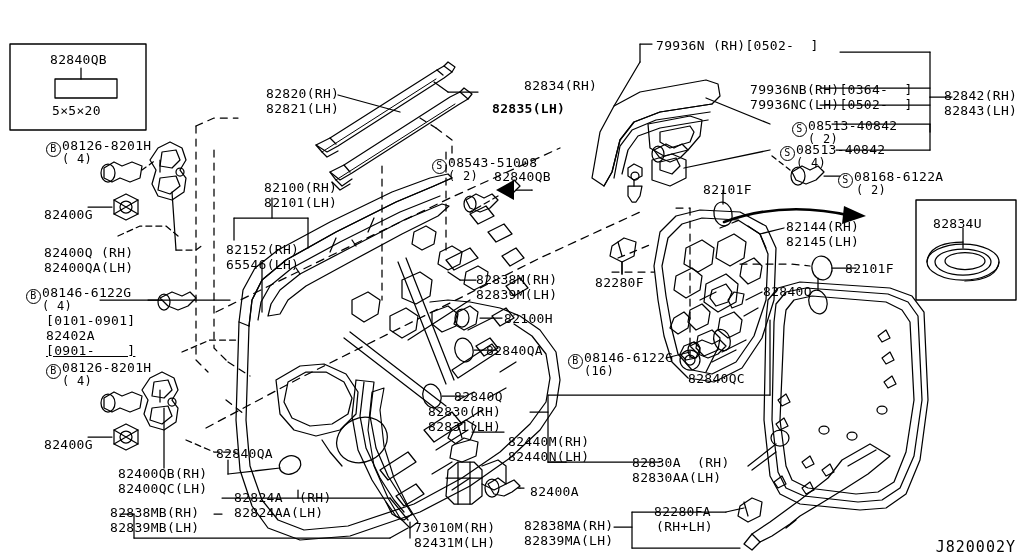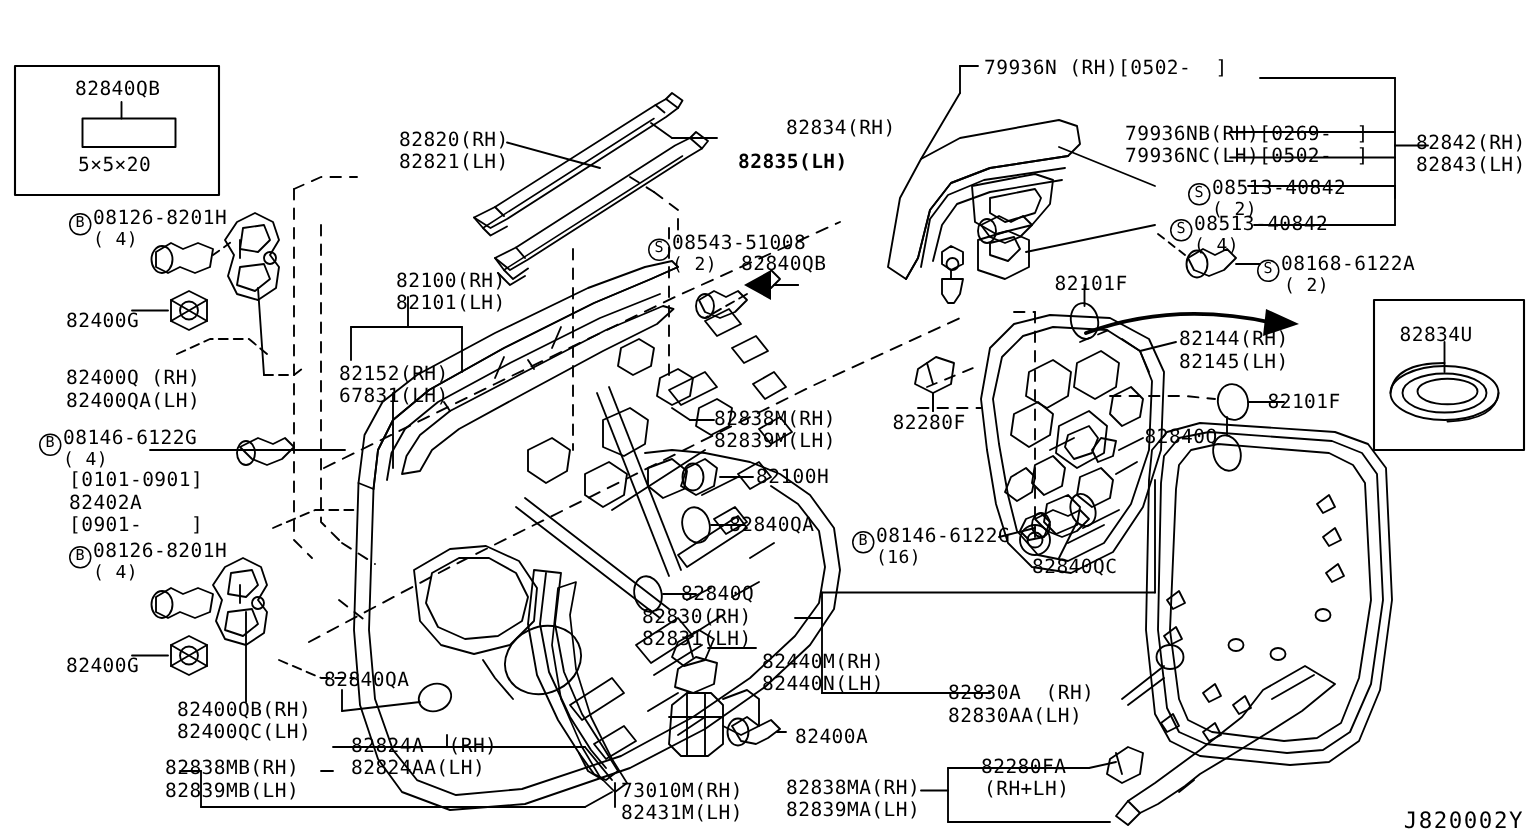--- a/index.html
+++ b/index.html
@@ -431,41 +431,41 @@
 
   <div class="lbl" style="left:44px;top:207px;">82400G</div>
 
   <div class="lbl" style="left:44px;top:245px;">82400Q (RH)</div>
   <div class="lbl" style="left:44px;top:260px;">82400QA(LH)</div>
 
   <div class="lbl" style="left:26px;top:285px;"><span class="circ">B</span><span>08146-6122G</span></div>
   <div class="lbl qty" style="left:42px;top:299px;">( 4)</div>
   <div class="lbl" style="left:46px;top:313px;">[0101-0901]</div>
   <div class="lbl" style="left:46px;top:328px;">82402A</div>
-  <div class="lbl" style="left:46px;top:343px;">[0901-    ]</div>
+  <div class="lbl" style="left:46px;top:343px;text-decoration:underline;">[0901-    ]</div>
 
   <div class="lbl" style="left:46px;top:360px;"><span class="circ">B</span><span>08126-8201H</span></div>
   <div class="lbl qty" style="left:62px;top:374px;">( 4)</div>
 
   <div class="lbl" style="left:44px;top:437px;">82400G</div>
 
   <div class="lbl" style="left:118px;top:466px;">82400QB(RH)</div>
   <div class="lbl" style="left:118px;top:481px;">82400QC(LH)</div>
 
   <div class="lbl" style="left:110px;top:505px;">82838MB(RH)</div>
   <div class="lbl" style="left:110px;top:520px;">82839MB(LH)</div>
 
   <div class="lbl" style="left:266px;top:86px;">82820(RH)</div>
   <div class="lbl" style="left:266px;top:101px;">82821(LH)</div>
 
   <div class="lbl" style="left:264px;top:180px;">82100(RH)</div>
   <div class="lbl" style="left:264px;top:195px;">82101(LH)</div>
 
   <div class="lbl" style="left:226px;top:242px;">82152(RH)</div>
-  <div class="lbl" style="left:226px;top:257px;">67831(LH)</div>
+  <div class="lbl" style="left:226px;top:257px;">65546(LH)</div>
 
   <div class="lbl" style="left:492px;top:78px;margin-left:32px;">82834(RH)</div>
   <div class="lbl" style="left:492px;top:101px;font-weight:bold;">82835(LH)</div>
 
   <div class="lbl" style="left:432px;top:155px;"><span class="circ">S</span><span>08543-51008</span></div>
   <div class="lbl qty" style="left:448px;top:169px;">( 2)</div>
   <div class="lbl" style="left:494px;top:169px;">82840QB</div>
 
   <div class="lbl" style="left:476px;top:272px;">82838M(RH)</div>
   <div class="lbl" style="left:476px;top:287px;">82839M(LH)</div>
@@ -494,21 +494,21 @@
   <div class="lbl" style="left:428px;top:419px;">82831(LH)</div>
 
   <div class="lbl" style="left:632px;top:455px;">82830A  (RH)</div>
   <div class="lbl" style="left:632px;top:470px;">82830AA(LH)</div>
 
   <div class="lbl" style="left:654px;top:504px;">82280FA</div>
   <div class="lbl" style="left:656px;top:519px;">(RH+LH)</div>
 
   <div class="lbl" style="left:656px;top:38px;">79936N (RH)[0502-  ]</div>
 
-  <div class="lbl" style="left:750px;top:82px;">79936NB(RH)[0269-  ]</div>
+  <div class="lbl" style="left:750px;top:82px;">79936NB(RH)[0364-  ]</div>
   <div class="lbl" style="left:750px;top:97px;">79936NC(LH)[0502-  ]</div>
 
   <div class="lbl" style="left:792px;top:118px;"><span class="circ">S</span><span>08513-40842</span></div>
   <div class="lbl qty" style="left:808px;top:132px;">( 2)</div>
 
   <div class="lbl" style="left:780px;top:142px;"><span class="circ">S</span><span>08513-40842</span></div>
   <div class="lbl qty" style="left:796px;top:156px;">( 4)</div>
 
   <div class="lbl" style="left:944px;top:88px;">82842(RH)</div>
   <div class="lbl" style="left:944px;top:103px;">82843(LH)</div>

